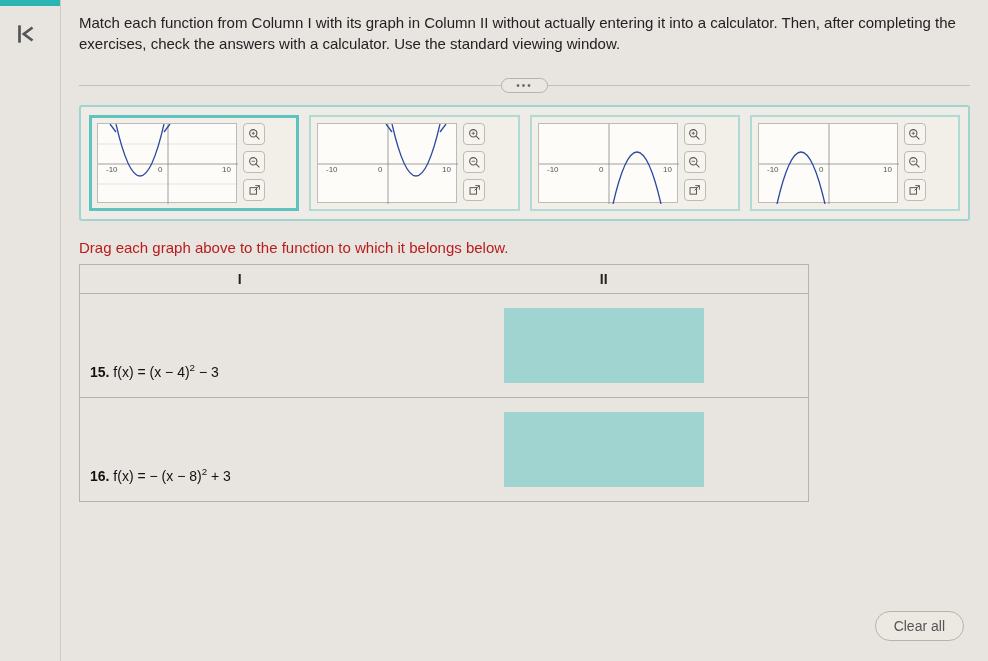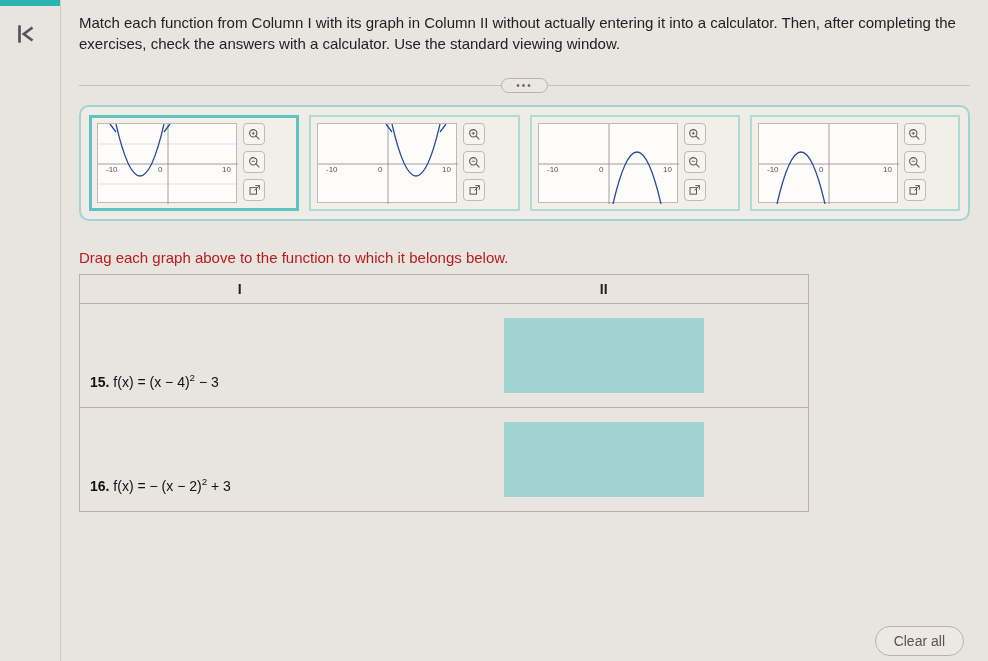--- a/index.html
+++ b/index.html
@@ -5,34 +5,34 @@
   * { box-sizing: border-box; margin: 0; padding: 0; }
   body { font-family: Arial, sans-serif; background: #e8e4e0; width: 988px; height: 661px; overflow: hidden; position: relative; }
   .topbar { height: 6px; background: #2bb5b0; }
   .collapse-btn { position: absolute; left: 10px; top: 18px; width: 32px; height: 32px; display: flex; align-items: center; justify-content: center; cursor: pointer; color: #555; }
   .collapse-btn svg { width: 26px; height: 26px; }
   .main { position: absolute; left: 60px; top: 0; right: 0; bottom: 0; padding: 12px 18px 0 18px; background: #e8e4e0; border-left: 1px solid #d0cbc6; }
   .instructions { font-size: 15px; color: #222; line-height: 1.4; margin-bottom: 24px; }
   .divider-wrap { display:flex; align-items:center; margin-bottom: 12px; }
   .divider { flex:1; height:1px; background:#c5bfb9; }
   .ellipsis { border:1px solid #b8b2ab; border-radius: 12px; padding: 1px 14px; font-size: 10px; color:#666; background:#eae6e1; letter-spacing:2px; }
-  .graphs-panel { border: 2px solid #9fd4d0; border-radius: 10px; padding: 8px; background: #efece7; display: flex; gap: 10px; margin-bottom: 28px; }
+  .graphs-panel { border: 2px solid #9fd4d0; border-radius: 3px; padding: 8px; background: #efece7; display: flex; gap: 10px; margin-bottom: 18px; }
   .graph-cell { flex:1; border: 2px solid #b0dad6; background:#f2efe9; padding:6px; display:flex; gap:6px; align-items:flex-start; }
   .graph-cell.sel { border-color:#5fc4bf; box-shadow: inset 0 0 0 1px #5fc4bf; }
   .mini-graph { width: 140px; height: 80px; background:#fdfcf9; border:1px solid #bbb; position:relative; }
   .tools { display:flex; flex-direction:column; gap:6px; }
   .tool { width:22px; height:22px; border:1px solid #bbb; border-radius:4px; background:#f7f4ee; display:flex; align-items:center; justify-content:center; cursor:pointer; }
   .tool svg { width:13px; height:13px; }
   .drag-label { font-size:15px; color:#b91c1c; margin-bottom:8px; }
   .match-table { border:1px solid #b8b2ab; border-collapse: collapse; width: 730px; }
   .match-table th { border-bottom:1px solid #b8b2ab; padding:6px; font-weight:bold; font-size:14px; color:#222; text-align:center; }
   .match-table td { border-top:1px solid #b8b2ab; padding:8px 10px; vertical-align:middle; }
   .match-table td.func { font-size:14px; color:#111; height:95px; width:320px; vertical-align:bottom; padding-bottom:17px;}
   .drop { width:200px; height:75px; background:#9fd4d0; margin:6px auto; }
-  .footer-btns { position:absolute; right:24px; bottom:5px; display:flex; gap:12px; }
+  .footer-btns { position:absolute; right:24px; bottom:20px; display:flex; gap:12px; }
   .pill { border:1px solid #b8b2ab; border-radius:18px; padding:6px 18px; font-size:14px; color:#555; background:#ece8e2; cursor:pointer;}
   .pill.primary { background:#e85a6e; color:#fff; border-color:#e85a6e; }
   .axis-tick { font-size:8px; fill:#555; }
   sup { font-size:0.7em; }
 </style>
 </head>
 <body>
 
 <div class="topbar"></div>
 
@@ -225,21 +225,21 @@
           <b>15.</b>
           <span>f(x) = (x − 4)</span><sup>2</sup><span> − 3</span>
         </td>
         <td>
             <div class="drop"></div>
           </td>
       </tr>
       <tr>
         <td class="func">
           <b>16.</b>
-          <span>f(x) = − (x − 2)</span><sup>2</sup><span> + 3</span>
+          <span>f(x) = − (x − 8)</span><sup>2</sup><span> + 3</span>
         </td>
         <td>
             <div class="drop"></div>
           </td>
       </tr>
     </tbody>
   </table>
 
   <div class="footer-btns">
     <div class="pill">Clear all</div>

